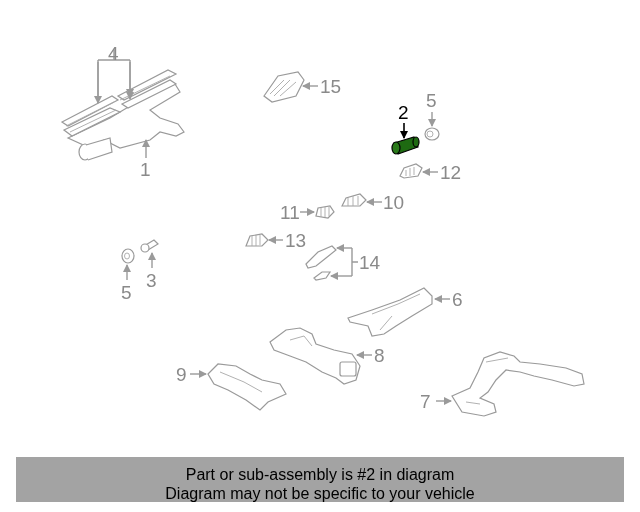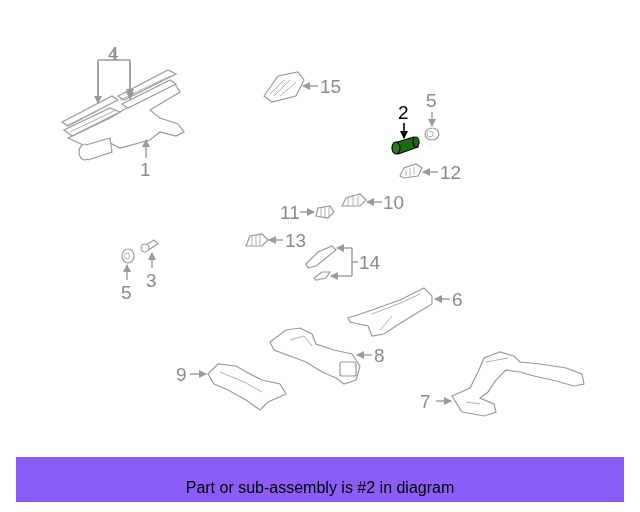--- a/index.html
+++ b/index.html
@@ -3,22 +3,22 @@
 <meta charset="utf-8">
 <style>
   html, body { margin:0; padding:0; background:#ffffff; }
   body { width:640px; height:512px; position:relative; overflow:hidden; font-family:"Liberation Sans", sans-serif; }
   #diagram { position:absolute; left:0; top:0; width:640px; height:450px; }
   .callout { font-family:"Liberation Sans", sans-serif; font-size:19px; fill:#8a8a8a; }
   .callout.active { fill:#000000; }
   .ln { stroke:#9a9a9a; stroke-width:1.4; fill:none; }
   .part { stroke:#9a9a9a; stroke-width:1.2; fill:#ffffff; }
   .part-thin { stroke:#a8a8a8; stroke-width:0.9; fill:none; }
-  #banner { position:absolute; left:16px; top:457px; width:608px; height:45px; background:#8b5cf6;
-            color:#000000; font-size:16px; line-height:19px; text-align:center; padding-top:21px; box-sizing:border-box; }
+  #banner { position:absolute; left:16px; top:457px; width:608px; height:45px; background:#a3a3a3;
+            color:#000000; font-size:16px; line-height:19px; text-align:center; padding-top:8px; box-sizing:border-box; }
   #banner div { white-space:nowrap; }
 </style>
 </head>
 <body>
 
 <svg id="diagram" viewBox="0 0 640 450" xmlns="http://www.w3.org/2000/svg">
   <defs>
     <marker id="ah" markerWidth="8" markerHeight="8" refX="7" refY="4" orient="auto" markerUnits="userSpaceOnUse">
       <path d="M0,0 L8,4 L0,8 z" fill="#9a9a9a"></path>
     </marker>
@@ -141,13 +141,14 @@
   <g>
     <path class="part" d="M452,396 L470,388 L478,372 L484,358 L500,352 L514,356 L520,362 L540,364 L566,368 L582,374 L584,384 L574,386 L552,380 L534,376 L520,372 L506,370 L496,380 L488,392 L480,398 L494,404 L496,412 L484,416 L462,412 Z"></path>
     <path class="part-thin" d="M486,362 L508,358 M466,402 L480,404"></path>
   </g>
   <line class="ln" x1="436" y1="401" x2="451" y2="401" marker-end="url(#ah)"></line>
   <text class="callout" x="420" y="408">7</text>
 </svg>
 
 <div id="banner">
   <div>Part or sub-assembly is #2 in diagram</div>
+  <div>Diagram may not be specific to your vehicle</div>
 </div>
 
 </body></html>

